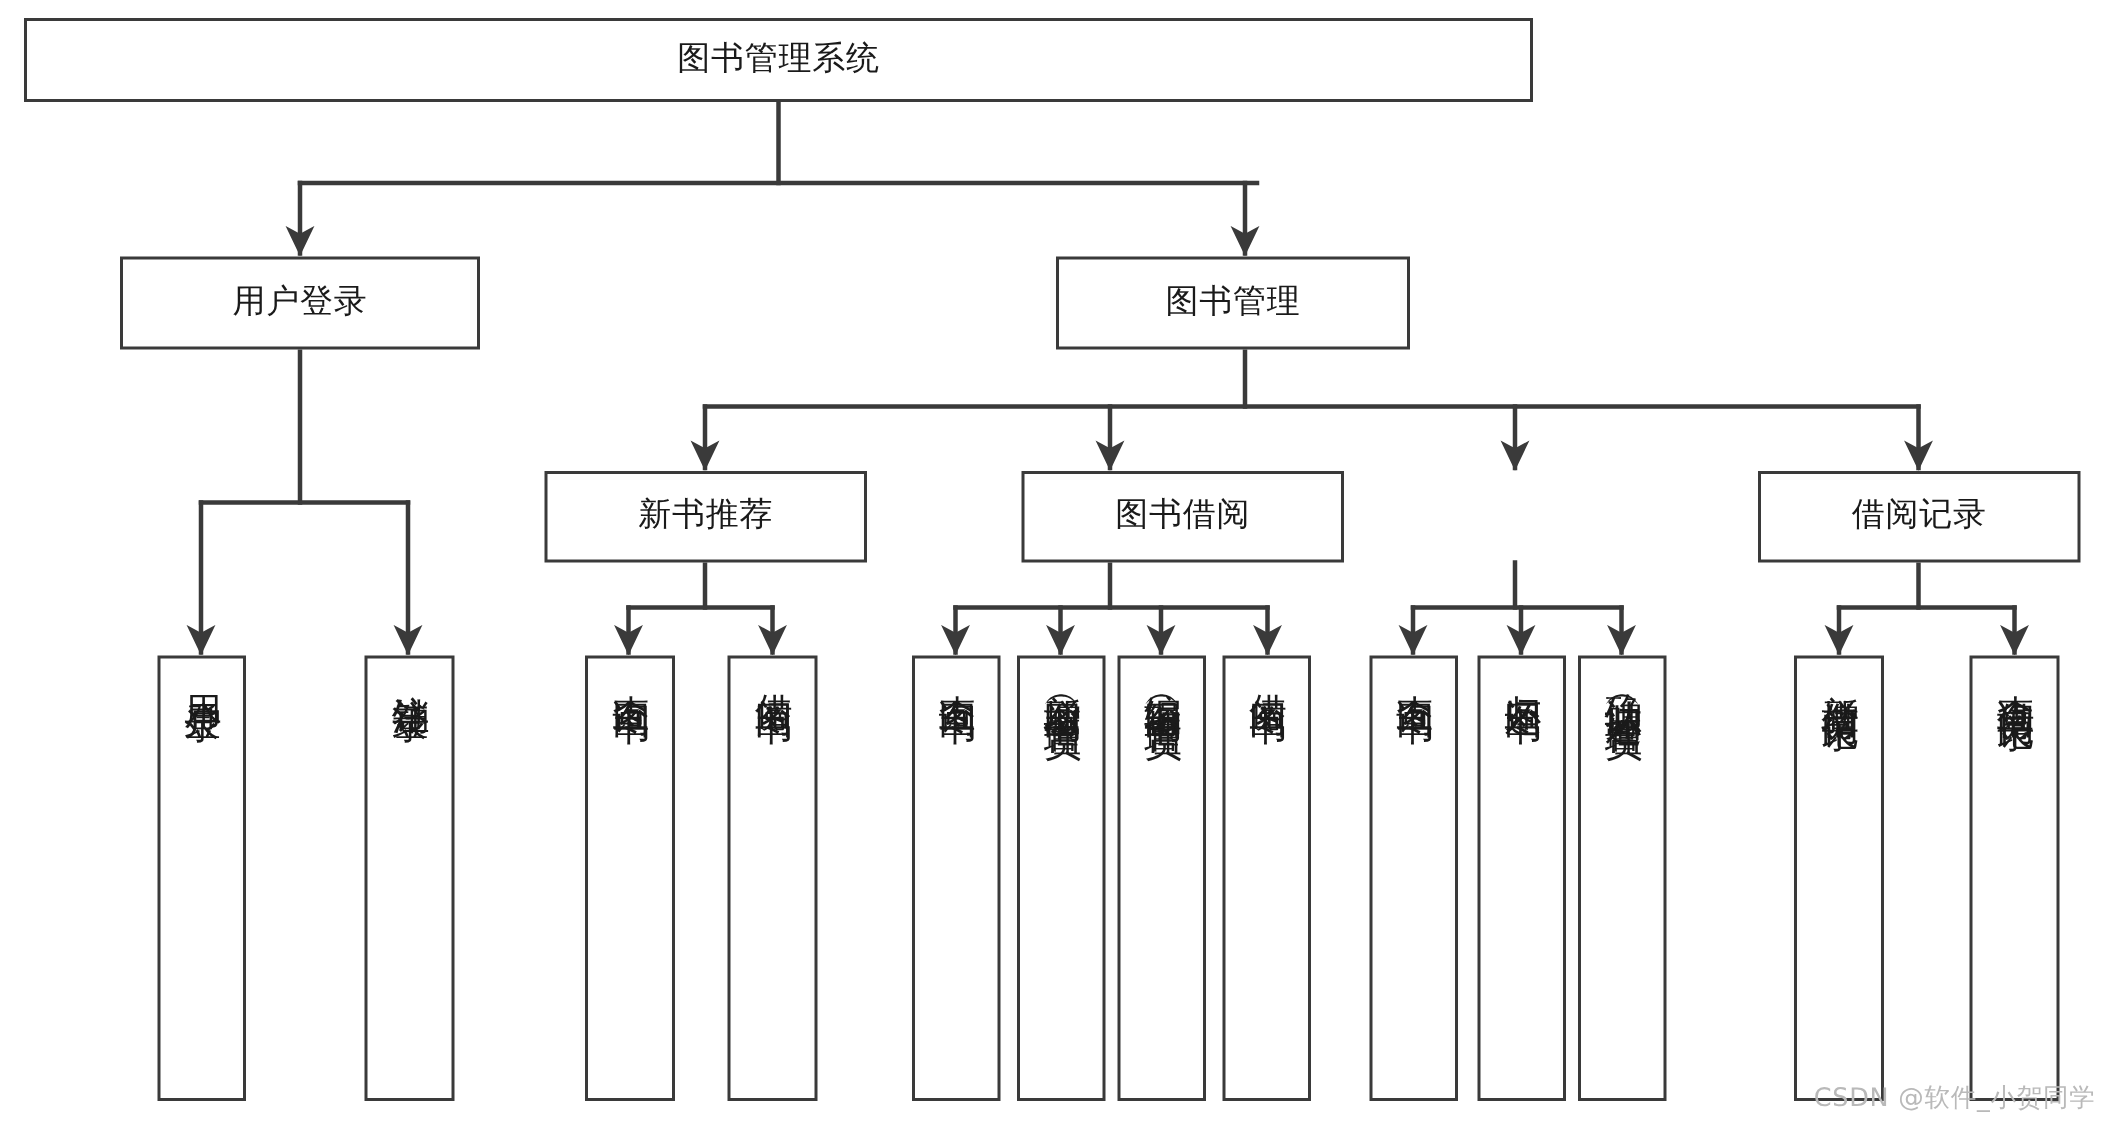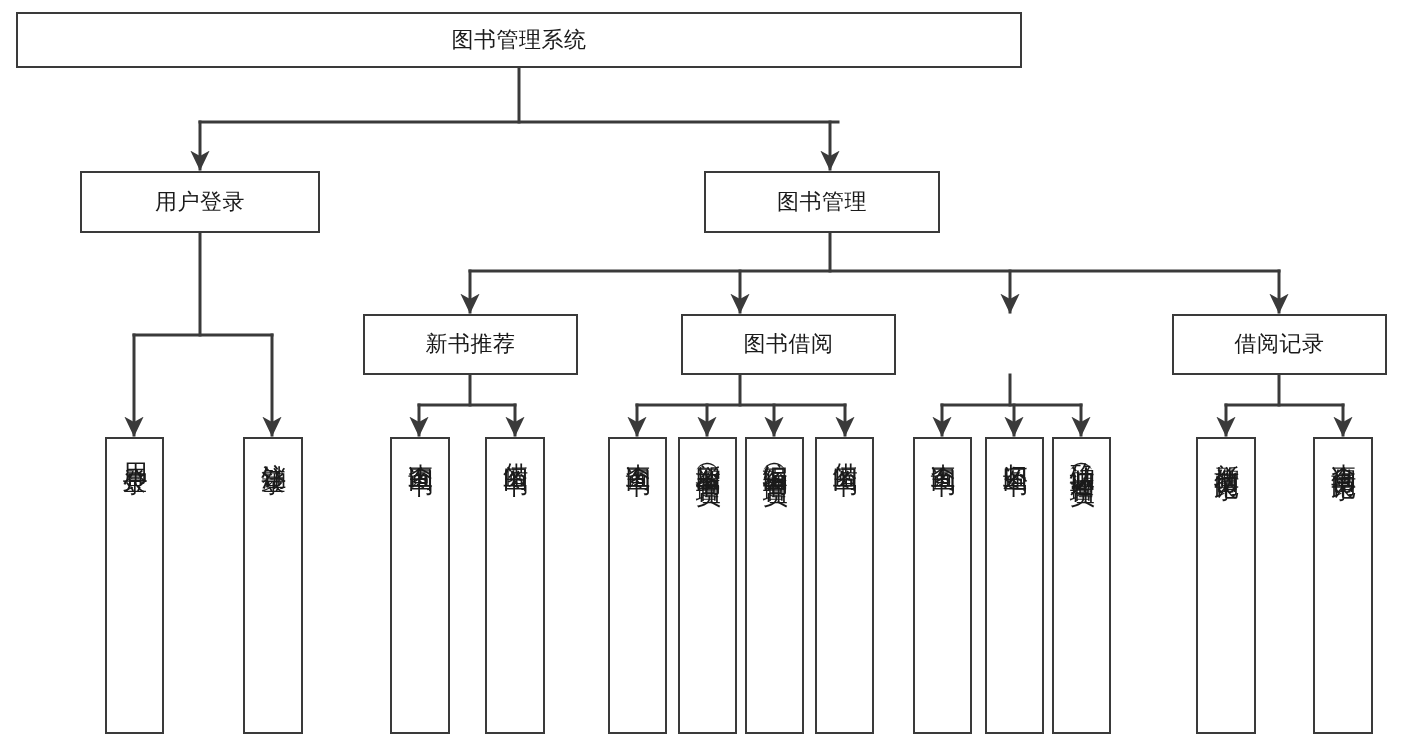--- a/index.html
+++ b/index.html
@@ -185,14 +185,15 @@
     <span class="node-label">确认归还（管理员）</span>
   </div>
 
   <div class="node vert" style="left:1196px; top:437px; width:60px; height:297px;">
     <span class="node-label">新增借阅记录</span>
   </div>
   <div class="node vert" style="left:1313px; top:437px; width:60px; height:297px;">
     <span class="node-label">查询借阅记录</span>
   </div>
 
+  <div class="watermark">CSDN @软件_小贺同学</div>
 
 </div>
 
 </body></html>

